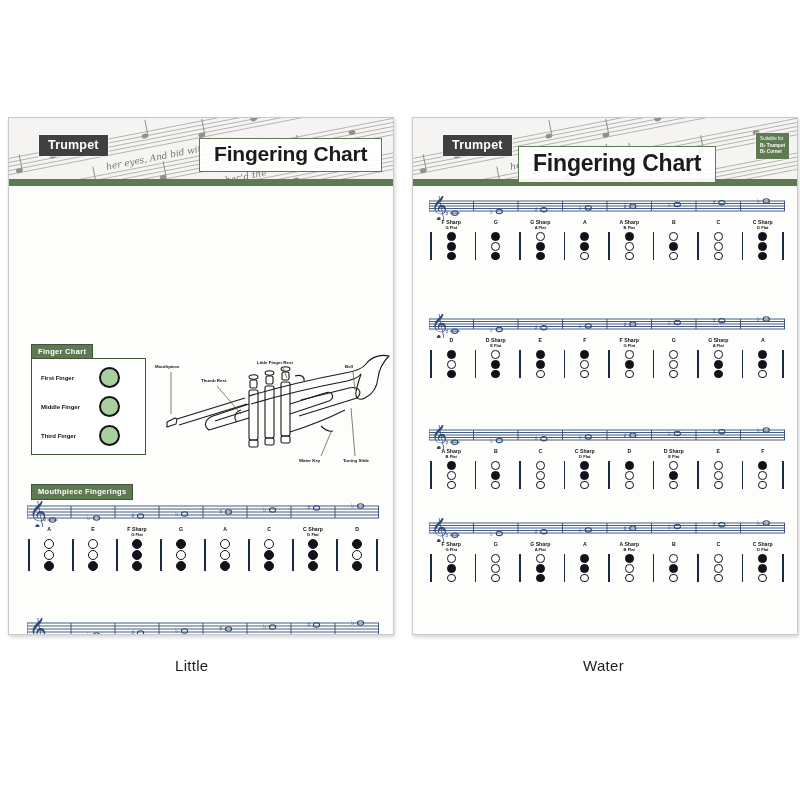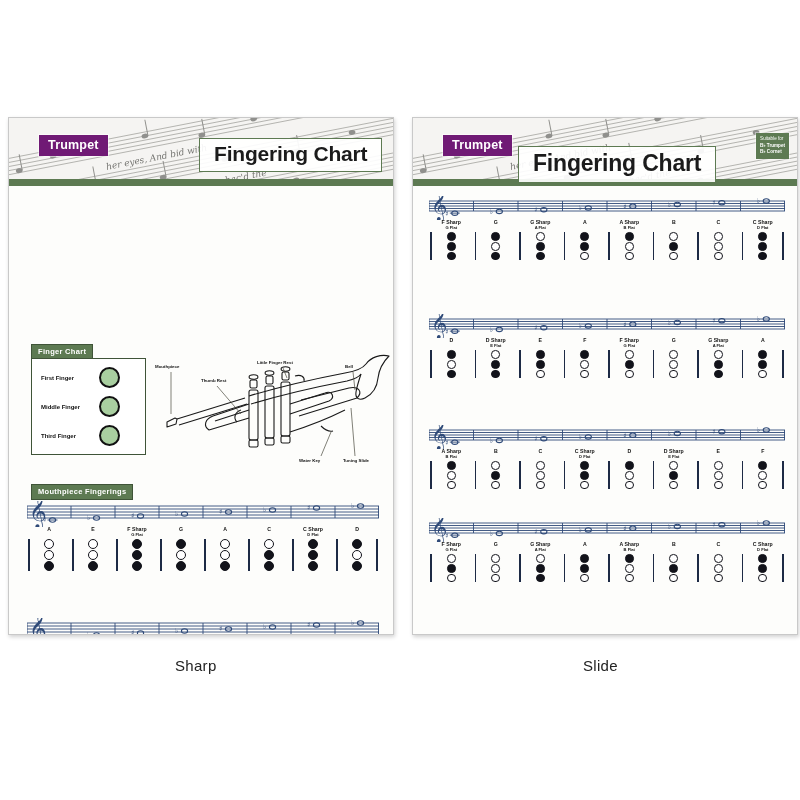--- a/index.html
+++ b/index.html
@@ -32,21 +32,21 @@
   .hdr-music{
     position:absolute;inset:0;
     opacity:.95;
   }
   .hdr-green{
     position:absolute;left:0;right:0;bottom:0;height:7px;
     background:#5d7a52;
   }
   .badge-trumpet{
     position:absolute;left:30px;top:17px;
-    background:#701a75;color:#fff;
+    background:#404040;color:#fff;
     font-weight:bold;font-size:12.5px;
     padding:3px 9px 4px 9px;
     letter-spacing:.2px;
     box-shadow:0 0 0 1px rgba(255,255,255,.55);
   }
   .title-box{
     position:absolute;
     background:rgba(255,255,255,.92);
     border:1.6px solid #5d7a52;
     padding:3px 14px 5px 14px;
@@ -985,14 +985,14 @@
         </div>
         <div class="fing-col">
           <div class="dot filled"></div>
           <div class="dot filled"></div>
           <div class="dot"></div>
         </div>
       </div>
     </div>
 </div>
 
-<div id="cap-front">Sharp</div>
-<div id="cap-back">Slide</div>
+<div id="cap-front">Little</div>
+<div id="cap-back">Water</div>
 
 </body></html>

